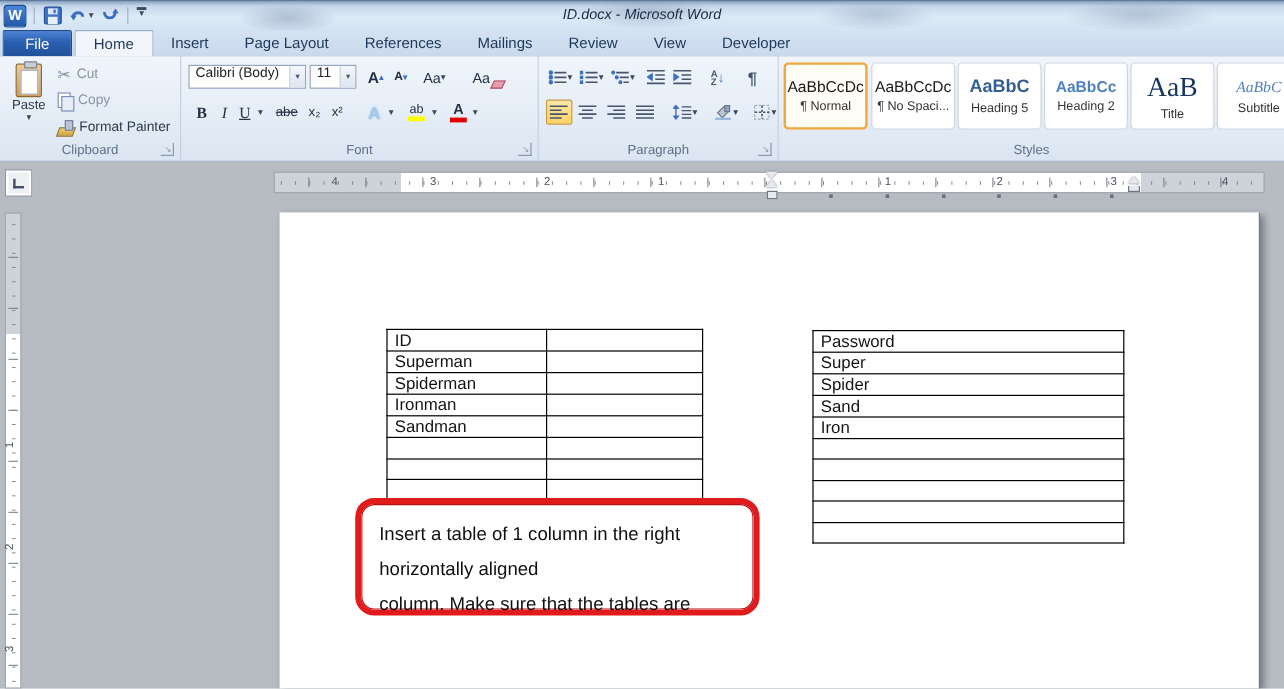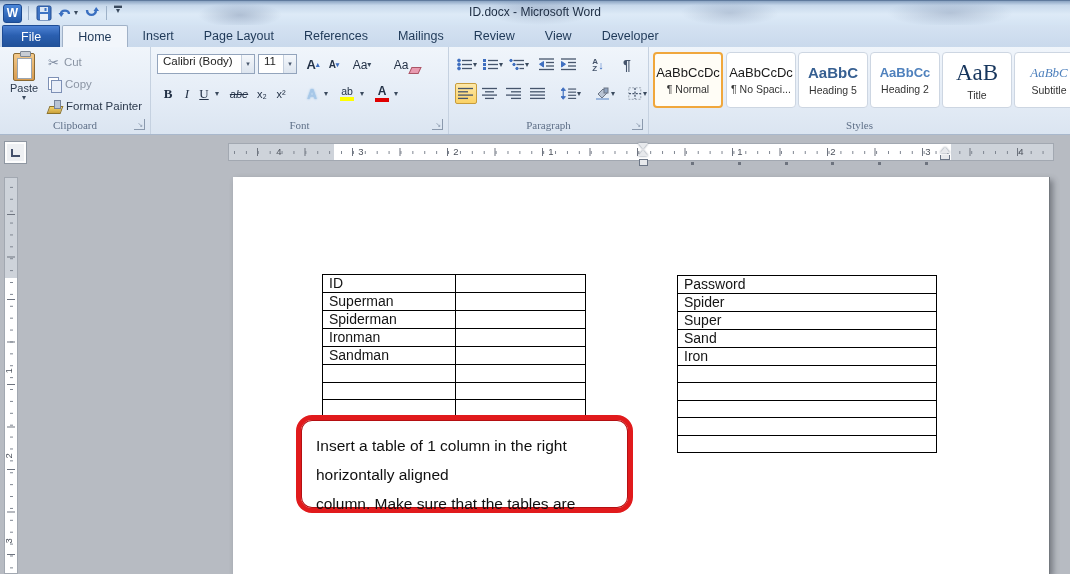--- a/index.html
+++ b/index.html
@@ -15,35 +15,35 @@
       radial-gradient(70px 18px at 730px 12px, rgba(90,110,145,.28), transparent 70%),
       radial-gradient(90px 20px at 950px 12px, rgba(90,110,145,.30), transparent 70%),
       linear-gradient(#8ba4c2 0%, #c7d8eb 18%, #ddeaf7 55%, #d4e3f3 100%);
     border-top:1px solid #5f7a9d; }
   #qat { position:absolute; left:3px; top:2px; height:20px; display:flex; align-items:center; gap:4px; }
   .wlogo { width:19px; height:19px; background:linear-gradient(#4a86d8,#2258a8); border:1px solid #1c4a90; border-radius:3px;
     color:#fff; font-weight:bold; font-size:12px; display:flex; align-items:center; justify-content:center; }
   .qsep { width:1px; height:14px; background:#9db1c8; margin:0 2px; }
   .qbtn { display:flex; align-items:center; height:18px; padding:0 1px; }
   .caret-s { font-size:8px; color:#3a4a5e; line-height:1; }
-  #title-text { position:absolute; left:0; right:0; top:4px; text-align:center; font-size:12px; color:#1c2c42; }
+  #title-text { position:absolute; left:0; right:0; top:4px; text-align:center; font-size:12px; color:#1c2c42;font-style:italic; }
 
   
   #tabrow { position:absolute; left:0; top:25px; width:1070px; height:22px;
     background:linear-gradient(#d4e2f2,#c9d9ec); display:flex; align-items:flex-end; }
   .tab { height:22px; display:flex; align-items:center; padding:2px 15px; font-size:12.5px; color:#1e3857; cursor:default; }
   .tab.file { background:linear-gradient(#4d82d4,#2a5fb0 45%,#215198); border:1px solid #1d4c96; border-bottom:none;
     border-radius:2px 2px 0 0; color:#fff; margin-left:2px; padding:0 18px; }
   .tab.active { background:#f2f6fb; border:1px solid #a0b1c7; border-bottom:none; border-radius:2px 2px 0 0; margin-left:2px; }
 
   
   #ribbon { position:absolute; left:0; top:47px; width:1070px; height:88px;
     background:linear-gradient(#f0f5fb,#e4ecf6 60%,#dbe5f1); border-bottom:1px solid #a9b8cc; }
   .rgroup { position:absolute; top:0; height:87px; border-right:1px solid #c5d1e0; }
-  .glabel { position:absolute; bottom:3px; left:0; right:0; text-align:center; font-size:11px; color:#5f7088;font-family:Liberation Serif, serif; }
+  .glabel { position:absolute; bottom:3px; left:0; right:0; text-align:center; font-size:11px; color:#5f7088; }
   .launcher { position:absolute; bottom:4px; width:11px; height:11px; border-right:1.5px solid #8a99ad; border-bottom:1.5px solid #8a99ad; }
   .launcher::after { content:"↘"; position:absolute; right:1px; bottom:0; font-size:7px; color:#8a99ad; }
 
   
   #g-clipboard { left:0; width:151px; }
   #paste-btn { position:absolute; left:4px; top:4px; width:40px; height:66px; text-align:center; font-size:11px; color:#2c3a4d; }
   .clipboard-ic { margin:2px auto 1px; width:22px; height:28px; background:linear-gradient(#f3c98a,#d89b4e); border:1px solid #8a6a33; border-radius:2px; position:relative; }
   .clipboard-ic::before { content:""; position:absolute; left:3px; top:4px; width:13px; height:19px; background:#fff; border:1px solid #9aa5b1; }
   .clipboard-ic::after { content:""; position:absolute; left:6px; top:-3px; width:9px; height:4px; background:#c8cdd4; border:1px solid #7c8694; border-radius:1px; }
   .small-cmd { position:absolute; left:48px; height:20px; display:flex; align-items:center; gap:5px; font-size:11.5px; color:#8b95a4; white-space:nowrap; }
@@ -64,21 +64,21 @@
   #font-name { left:6px; width:98px; }
   #font-size { left:107px; width:39px; }
   .itool { position:absolute; display:flex; align-items:center; justify-content:center; height:21px; font-size:13px; color:#243247; }
   .row1 { top:7px; } .row2 { top:36px; }
   .bigA { font-weight:bold; font-size:13px; } .smA { font-weight:bold; font-size:10px; }
   .tiny-up::after { content:"▴"; font-size:7px; color:#3f6fc0; vertical-align:super; }
   .tiny-dn::after { content:"▾"; font-size:7px; color:#3f6fc0; vertical-align:super; }
   .bld { font-weight:bold; font-family:"Liberation Serif",serif; }
   .itl { font-style:italic; font-family:"Liberation Serif",serif; }
   .unl { text-decoration:underline; font-family:"Liberation Serif",serif; }
-  .stk { text-decoration:line-through; font-size:11px;font-style:italic; }
+  .stk { text-decoration:line-through; font-size:11px; }
   .glowA { color:#a8c8e8; font-weight:bold; text-shadow:0 0 2px #7fb2e0; font-size:14px; }
   .hlt { font-size:10.5px; line-height:1; display:flex; flex-direction:column; align-items:center; }
   .hlt .bar { width:14px; height:4px; margin-top:1px; }
   .eraser { position:relative; }
   .eraser::after { content:""; position:absolute; right:-7px; bottom:1px; width:8px; height:5px; background:#e89ab0; border:1px solid #a56; transform:skewX(-25deg); }
 
   
   #g-paragraph { left:449px; width:200px; }
   .licon { width:16px; height:13px; }
   .licon line { stroke:#46556c; stroke-width:1.3; }
@@ -549,24 +549,24 @@
         </tbody>
     </table>
 
     <table class="doc" id="right-table">
       <tbody>
 
       <tr>
             <td>Password</td>
           </tr>
           <tr>
+            <td>Super</td>
+          </tr>
+          <tr>
             <td>Spider</td>
-          </tr>
-          <tr>
-            <td>Super</td>
           </tr>
           <tr>
             <td>Sand</td>
           </tr>
           <tr>
             <td>Iron</td>
           </tr>
           <tr>
             <td></td>
           </tr>

